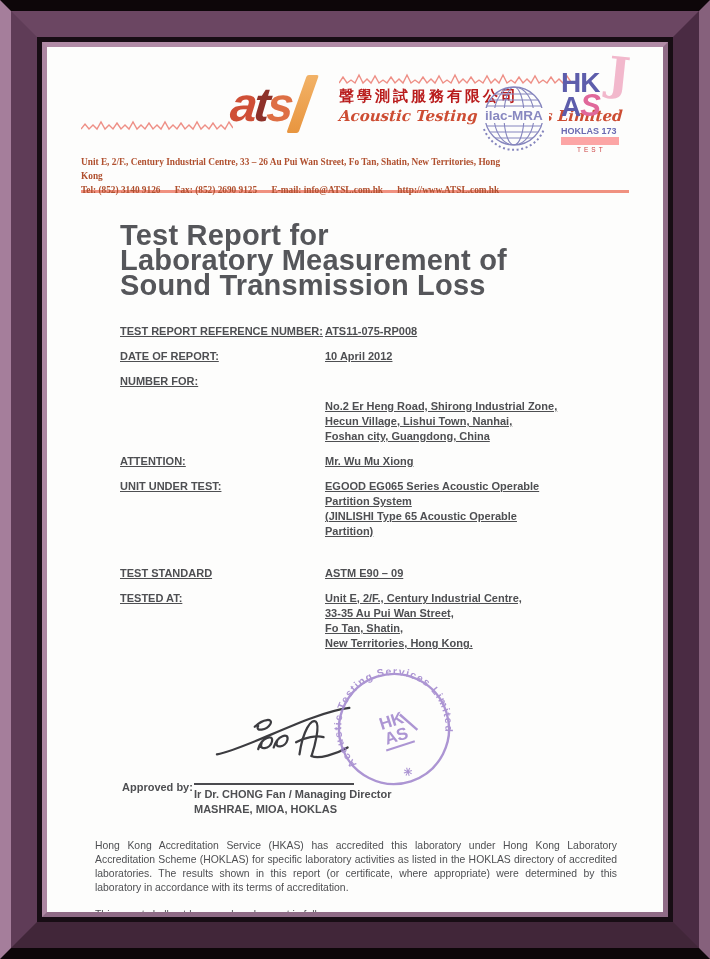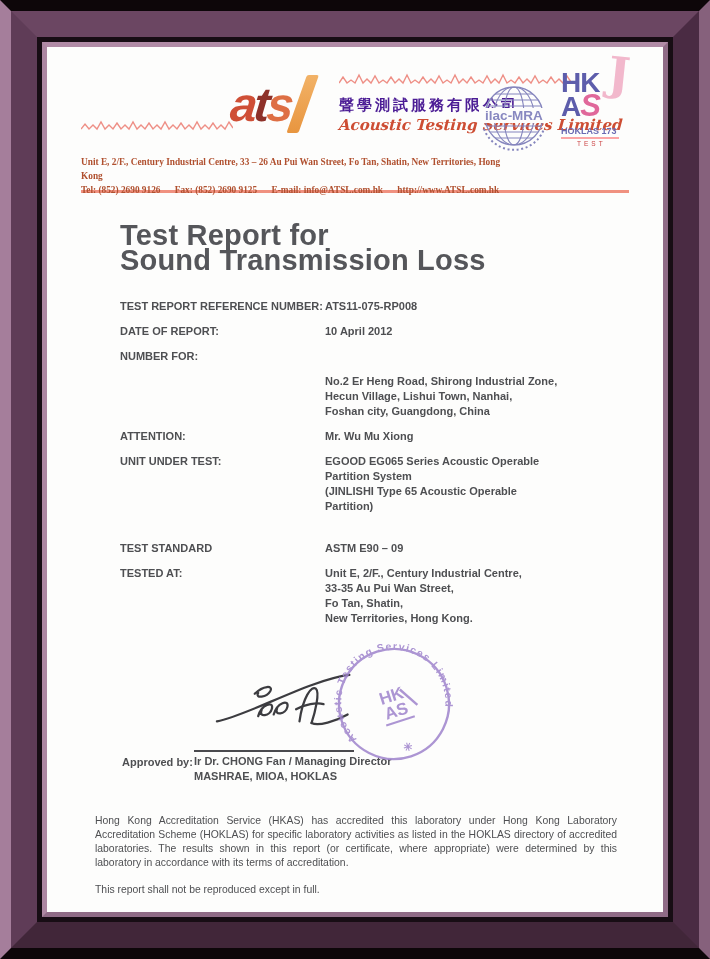--- a/index.html
+++ b/index.html
@@ -38,56 +38,56 @@
           font-weight:bold; font-style:italic; font-size:48px; line-height:44px;
           transform:skewX(-6deg); letter-spacing:-3px; }
   .atsl .l-a { color:#cf4f36; }
   .atsl .l-t { color:#8e3129; }
   .atsl .l-s { color:#de6f44; }
   .atsl-slash { width:12px; height:58px; margin:0 0 -6px 6px;
                 transform:skewX(-14deg);
                 background:linear-gradient(180deg,#f2b267,#e8953f); border-radius:2px; }
   .brand-right { position:absolute; left:258px; top:0; width:240px; }
   .zz-top { display:block; }
-  .chinese { font-size:15px; font-weight:bold; letter-spacing:3px; color:#4c1d95; margin-top:10px; white-space:nowrap; }
+  .chinese { font-size:15px; font-weight:bold; letter-spacing:3px; color:#b91c1c; margin-top:1px; white-space:nowrap; }
   .english { font-family:"DejaVu Serif", serif; font-style:italic; font-weight:bold;
              font-size:15px; color:#cd4d33; margin-top:1px; white-space:nowrap; transform:skewX(-4deg); }
   .addr { position:absolute; left:0; top:82px; width:440px;
           font-family:"Liberation Serif", serif; font-weight:bold;
           font-size:9.3px; line-height:14px; color:#b0502f; }
   .contact span { margin-right:12px; }
   .contact span:last-child { margin-right:0; }
   .header-logos { position:absolute; right:-6px; top:-2px; display:flex; gap:10px; align-items:flex-start; }
 
   
   .hkas { width:74px; position:relative; }
   .hkas-letters { color:#5d5dab; font-weight:bold; font-size:28px; line-height:23px;
                   letter-spacing:-1px; position:relative; }
   .hkas-j { position:absolute; right:6px; top:-8px; font-size:46px; color:#f2b8cc;
             font-family:"DejaVu Serif", serif; transform:rotate(6deg); font-weight:bold; }
   .hkas-s { color:#e0689a; font-style:italic; font-size:31px; position:relative; z-index:2; }
   .hoklas { margin-top:8px; font-size:9px; font-weight:bold; color:#6a6ab2;
-            border-bottom:2px solid #fca5a5; padding-bottom:1px; white-space:nowrap; width:58px; }
+            border-bottom:8px solid #fca5a5; padding-bottom:1px; white-space:nowrap; width:58px; }
   .hoklas-sub { font-size:6.5px; color:#cc4444; letter-spacing:3px; margin-left:16px; margin-top:1px; }
 
   
   .title { margin:30px 0 0 39px; font-size:29px; font-weight:bold; line-height:25px;
            color:#55565a; letter-spacing:0.2px; }
 
   
-  .details { margin:26px 0 0 39px; font-size:11px; font-weight:bold; color:#4e4f52; }
+  .details { margin:26px 0 0 39px; font-size:11px; font-weight:bold; color:#4e4f52;text-decoration:underline; }
   .detail-row { display:flex; margin-bottom:10px; }
   .detail-row.gap-big { margin-top:27px; }
   .detail-label { width:205px; flex:none; line-height:15px; }
   .detail-value { flex:1; line-height:15px; white-space:pre-line; text-align:justify; }
 
   
   .approval { position:relative; height:148px; margin:34px 0 0 41px; font-size:11px; font-weight:bold; }
   .approved-label { position:absolute; left:0; top:96px; }
-  .sig-block { position:absolute; left:72px; top:8px; width:250px; }
+  .sig-block { position:absolute; left:72px; top:16px; width:250px; }
   .sig-svg { display:block; margin-left:4px; }
   .sig-line { width:160px; border-top:2px solid #4a4a4e; margin-top:-4px; }
   .sig-text { margin-top:2px; line-height:14.5px; }
   .stamp { position:absolute; left:212px; top:-16px; opacity:.85; }
 
   
   .footer { margin:6px 0 0 14px; width:522px; font-size:10.4px; line-height:14px; color:#4e4f52; }
   .accreditation { text-align:justify; }
   .repro-note { margin-top:13px; }
 </style>
@@ -117,21 +117,21 @@
           <svg class="zz-top" width="232" height="13" viewBox="0 0 232 13">
             <polyline points="0,10 4,4 8,10 12,7 16,10 20,2 24,10 28,6 32,10 36,3 40,10 44,7 48,10 52,4 56,10 60,6 64,10 68,2 72,10 76,7 80,10 84,4 88,10 92,6 96,10 100,3 104,10 108,7 112,10 116,2 120,10 124,6 128,10 132,4 136,10 140,7 144,10 148,3 152,10 156,6 160,10 164,2 168,10 172,7 176,10 180,4 184,10 188,6 192,10 196,3 200,10 204,7 208,10 212,4 216,10 220,6 224,10 228,3 232,9" fill="none" stroke="#ee8f86" stroke-width="1.4"></polyline>
           </svg>
           <div class="chinese">聲學測試服務有限公司</div>
           <div class="english">Acoustic Testing Services Limited</div>
         </div>
 
         <div class="addr">
           <div>Unit E, 2/F., Century Industrial Centre, 33 – 26 Au Pui Wan Street, Fo Tan, Shatin, New Territories, Hong Kong</div>
           <div class="contact">
-            <span>Tel: (852) 2690 9126</span>
+            <span>Tel: (852) 3140 9126</span>
             <span>Fax: (852) 2690 9125</span>
             <span>E-mail: info@ATSL.com.hk</span>
             <span>http://www.ATSL.com.hk</span>
           </div>
         </div>
 
         <div class="header-logos">
           <svg width="74" height="94" viewBox="0 0 74 94">
             <defs>
                     <clipPath id="gc">
@@ -161,20 +161,21 @@
               <div><span>A</span><span class="hkas-s">S</span></div>
             </div>
             <div class="hoklas">HOKLAS 173</div>
             <div class="hoklas-sub">TEST</div>
           </div>
         </div>
       </div>
 
       <div class="title">
         <div>Test Report for</div>
+        <div>Laboratory Measurement of</div>
         <div>Sound Transmission Loss</div>
       </div>
 
       <div class="details">
         <div class="detail-row">
           <div class="detail-label">TEST REPORT REFERENCE NUMBER:</div>
           <div class="detail-value">ATS11-075-RP008</div>
         </div>
         <div class="detail-row">
           <div class="detail-label">DATE OF REPORT:</div>

